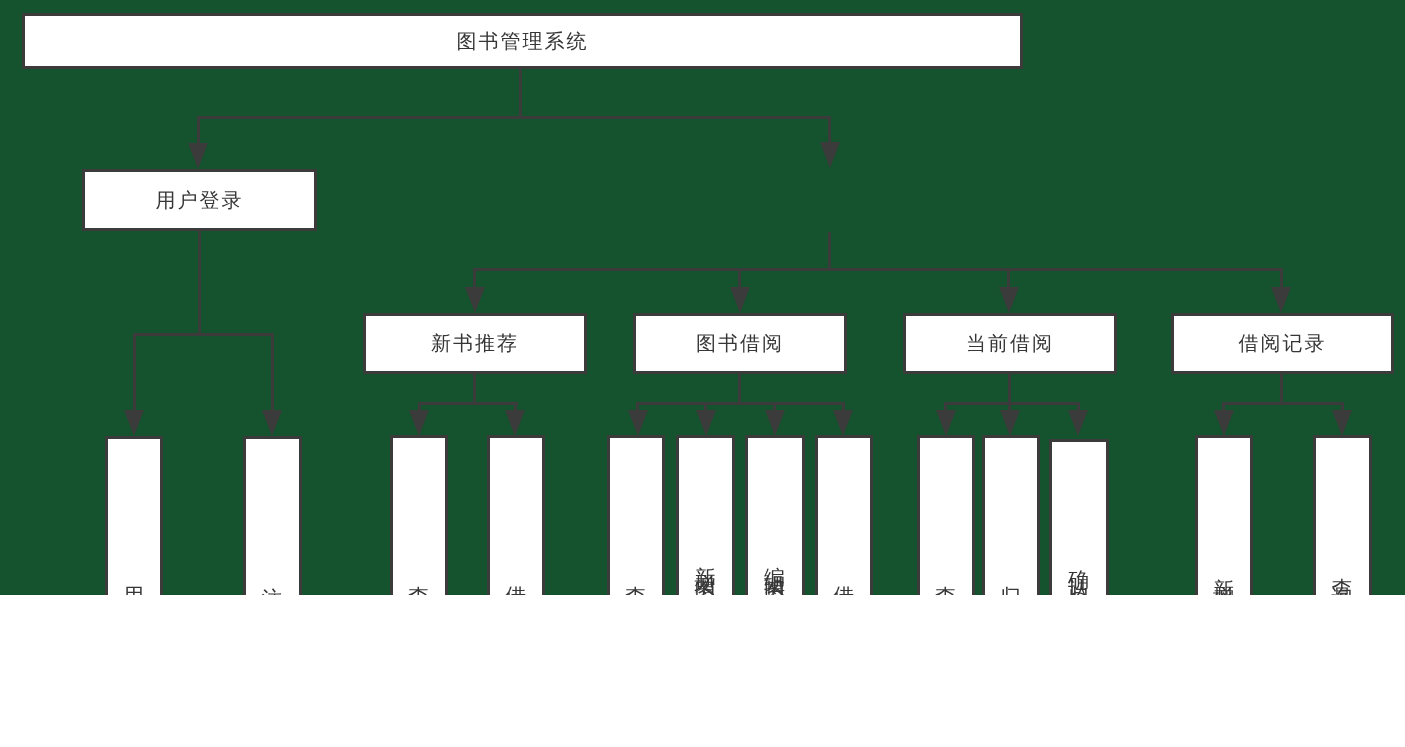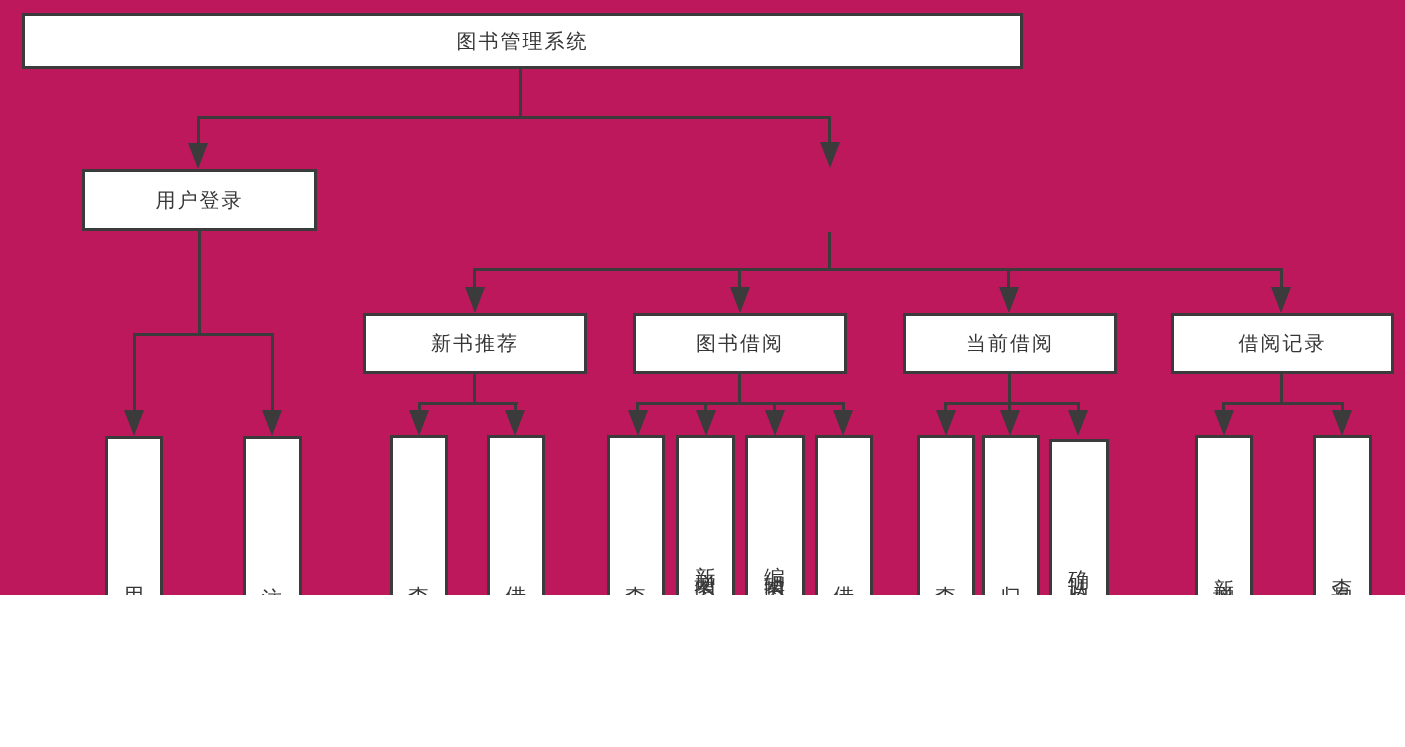--- a/index.html
+++ b/index.html
@@ -1,17 +1,17 @@
 <!DOCTYPE html>
 <html><head>
 <meta charset="utf-8">
 <style>
   html,body{margin:0;padding:0;background:#ffffff;}
   #canvas{
-    position:relative;width:1405px;height:595px;background:#be185d;overflow:hidden;
+    position:relative;width:1405px;height:595px;background:#14532d;overflow:hidden;
     font-family:"Liberation Sans","DejaVu Sans",sans-serif;
   }
   .n{ 
     position:absolute;box-sizing:border-box;background:#ffffff;
     border:3px solid #3b3b3b;display:flex;align-items:center;justify-content:center;
     color:#363636;font-size:20px;letter-spacing:2px;white-space:nowrap;
   }
   .v{ 
     font-size:21px;letter-spacing:0;
   }

